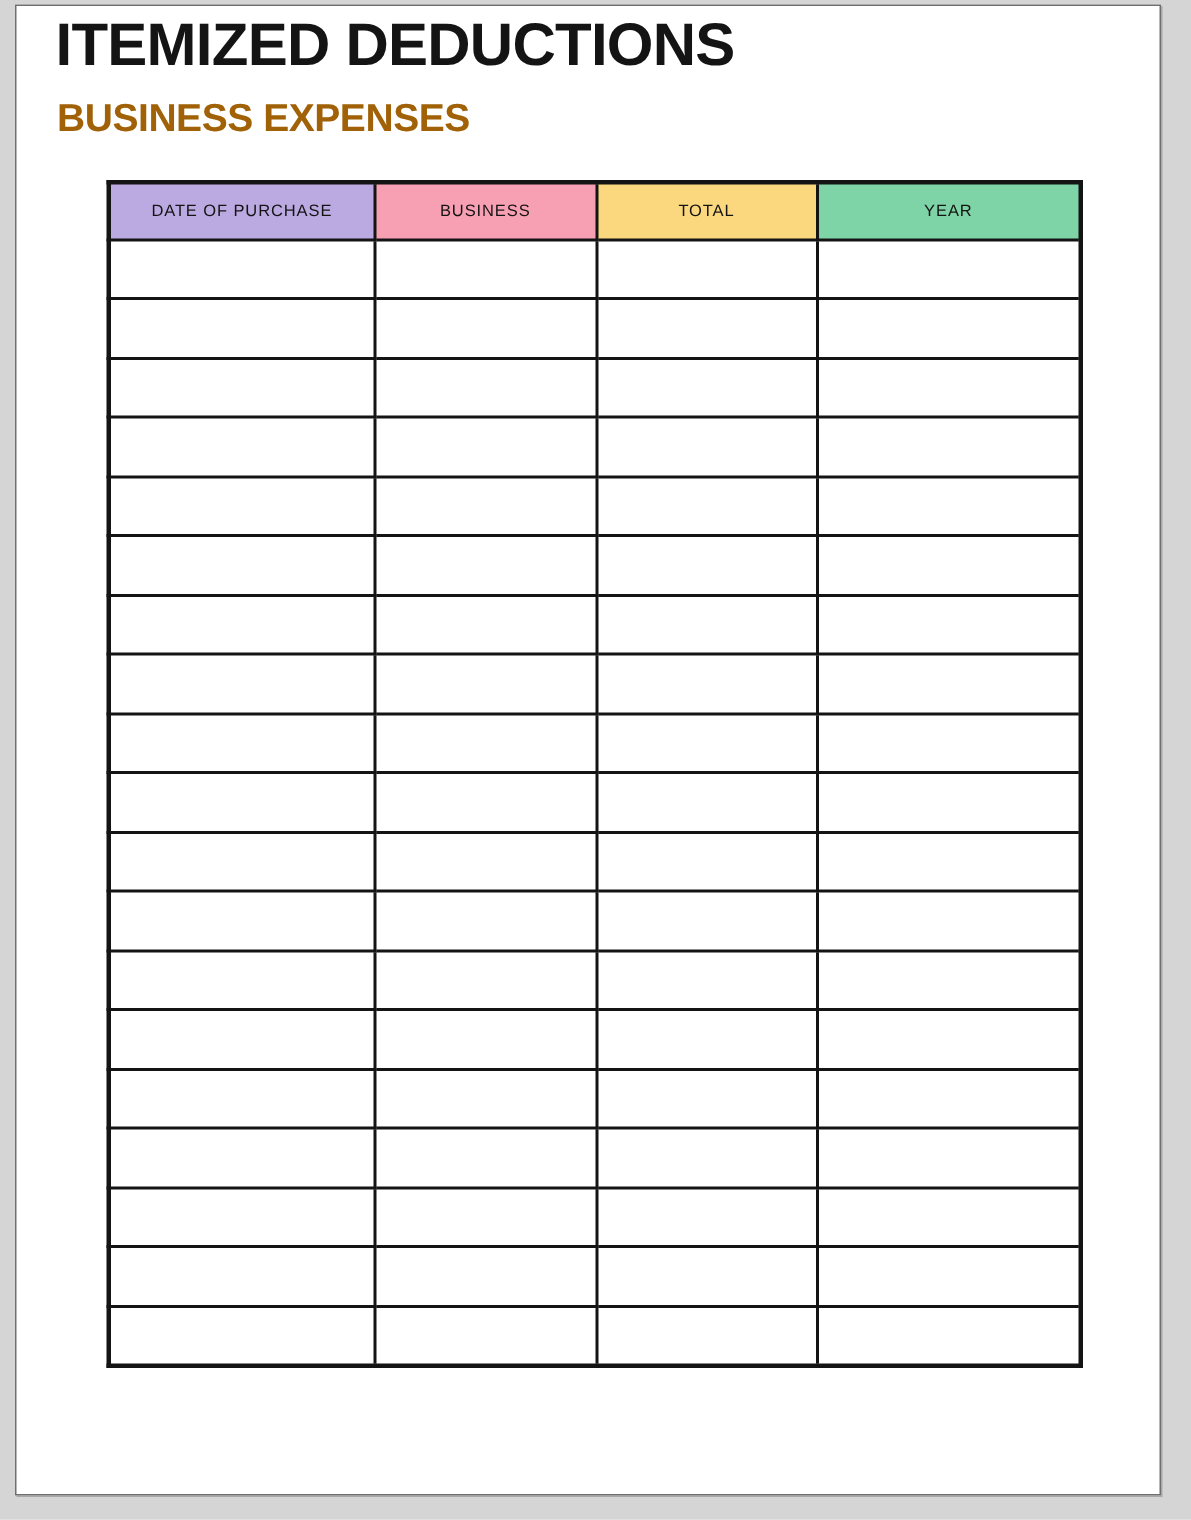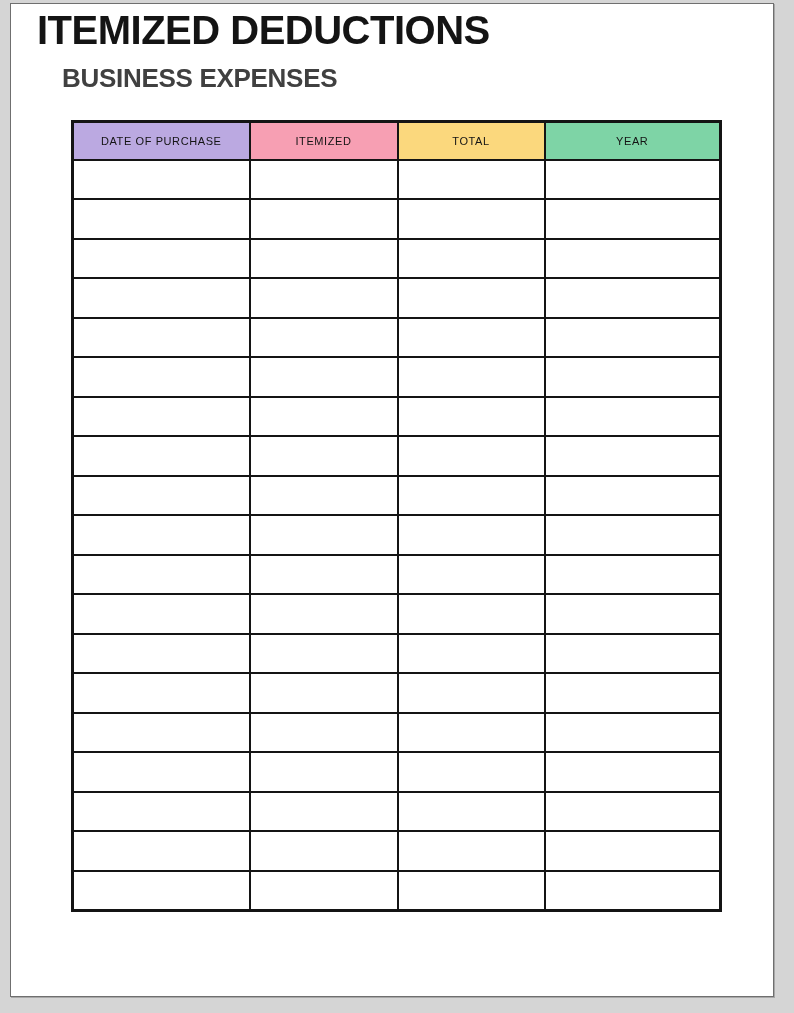--- a/index.html
+++ b/index.html
@@ -18,21 +18,21 @@
     box-shadow:1px 1px 0 #a8a8a8;
   }
   .page-title {
     position:absolute; left:26px; top:4px;
     font-size:40px; font-weight:800; letter-spacing:-0.5px;
     color:#141414; white-space:nowrap;
   }
   .page-subtitle {
     position:absolute; left:27px; top:59px;
     font-size:26px; font-weight:800; letter-spacing:-0.3px;
-    color:#404040; white-space:nowrap;margin-left:24px;
+    color:#a16207; white-space:nowrap;
   }
   .info-block {
     position:absolute; left:527px; top:44px;
     font-size:17px; font-weight:700; color:#141414;
   }
   .info-line { line-height:23px; white-space:nowrap; }
   table.expenses {
     position:absolute; left:60px; top:116px;
     width:648px;
     border-collapse:collapse;
@@ -70,21 +70,21 @@
     <table class="expenses">
       <colgroup>
         <col class="c0">
           <col class="c1">
           <col class="c2">
           <col class="c3">
       </colgroup>
       <thead>
         <tr id="header-row">
             <th style="background: rgb(187, 169, 225);">DATE OF PURCHASE</th>
-            <th style="background: rgb(247, 159, 179);">ITEMIZED</th>
+            <th style="background: rgb(247, 159, 179);">BUSINESS</th>
             <th style="background: rgb(251, 216, 125);">TOTAL</th>
             <th style="background: rgb(126, 212, 166);">YEAR</th>
           </tr>
       </thead>
       <tbody id="table-body">
           <tr>
             <td></td>
             <td></td>
             <td></td>
             <td></td>

